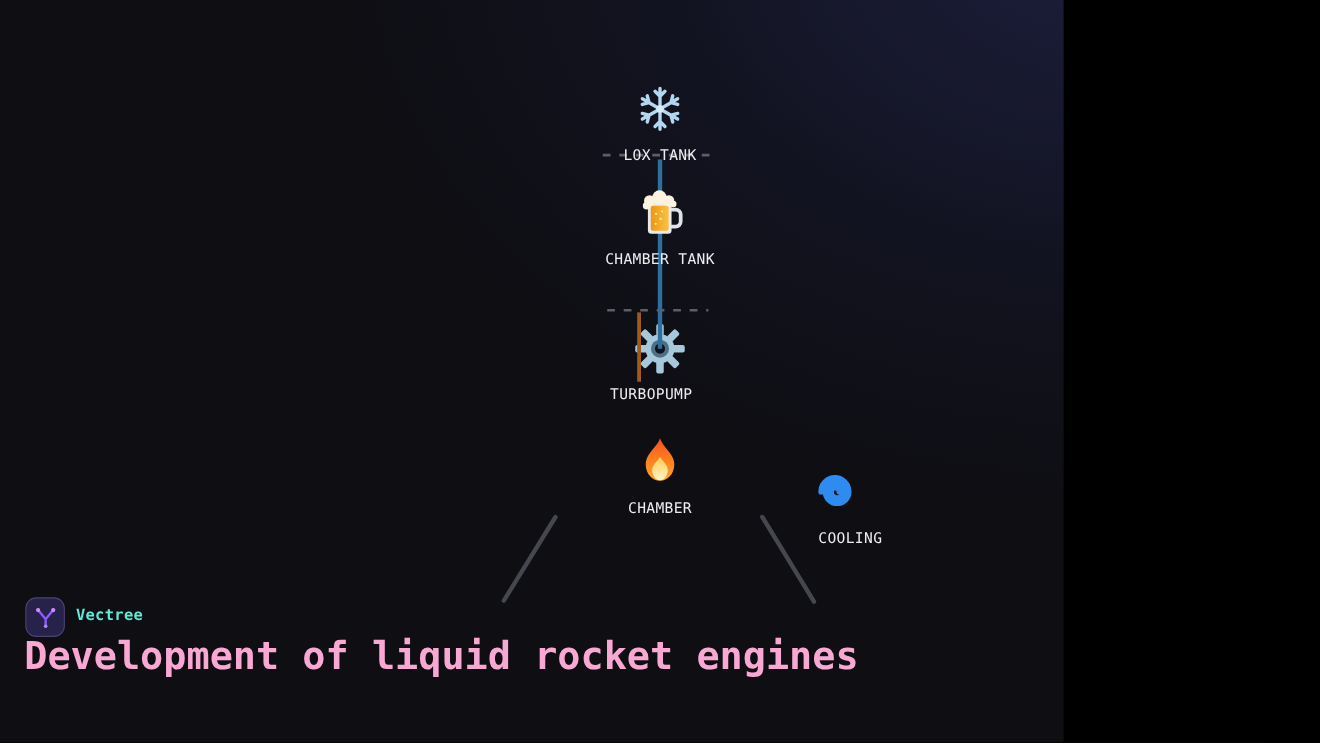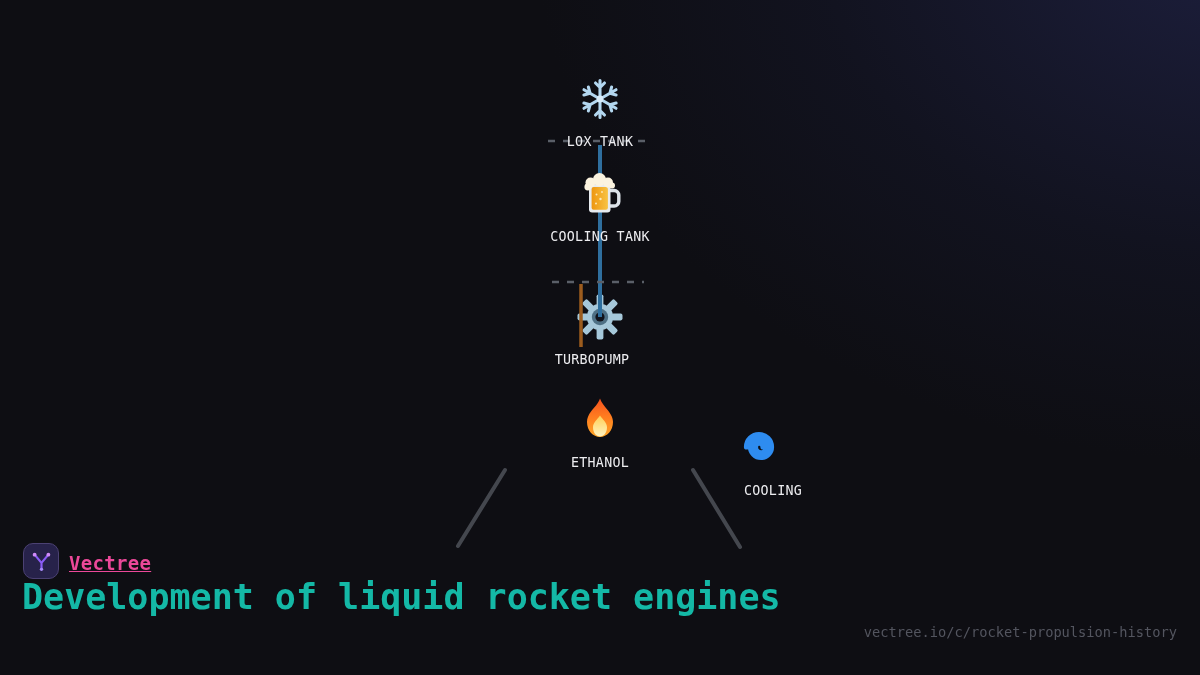--- a/index.html
+++ b/index.html
@@ -1,17 +1,17 @@
 <!DOCTYPE html>
 <html style="--bg: #0e0e13; --bg_glow: #1d1f3e; --edge_blue: #2f6f9e; --edge_orange: #9c5c1e; --edge_dash: #5a5f68; --edge_gray: #44474e; --text_primary: #ededf0; --text_muted: #53555f; --brand_purple: #8b5cf6; --logo_bg: #27224a; --logo_border: #4b4173;"><head>
 <meta charset="utf-8">
 <style>
   html,body{margin:0;padding:0;background:#000;}
   .canvas{
-    position:relative;width:1200px;height:675px;overflow:hidden;
+    position:relative;width:967px;height:675px;overflow:hidden;
     background:var(--bg,#0e0e13);
     font-family:"DejaVu Sans Mono","Liberation Mono",monospace;
   }
   .canvas::before{
     content:"";position:absolute;inset:0;z-index:0;
     background:
       radial-gradient(1050px 780px at 104% -10%, var(--bg_glow,#1d1f3e) 0%, rgba(22,24,45,.45) 42%, rgba(14,14,19,0) 68%);
   }
   .edges{position:absolute;left:0;top:0;z-index:2;}
   .edge-dash{stroke:var(--edge_dash,#5a5f68);stroke-width:2.4;stroke-dasharray:7 8;}
@@ -24,25 +24,25 @@
     position:absolute;transform:translateX(-50%);z-index:3;
     color:var(--text_primary,#ededf0);font-size:13.3px;letter-spacing:.3px;white-space:nowrap;
   }
   .logo{
     position:absolute;left:23px;top:543px;width:36px;height:36px;z-index:4;
     background:var(--logo_bg,#27224a);border:1.5px solid var(--logo_border,#4b4173);
     border-radius:10px;box-sizing:border-box;display:flex;align-items:center;justify-content:center;
   }
   .brand{
     position:absolute;left:69px;top:552px;z-index:4;
-    color:#ec4899;font-size:19px;font-weight:bold;letter-spacing:.3px;text-decoration:underline;
+    color:#5eead4;font-size:14px;font-weight:bold;letter-spacing:.3px;
   }
   .title{
     position:absolute;left:22px;top:581px;z-index:4;
-    color:#14b8a6;font-size:35px;font-weight:bold;line-height:33px;white-space:nowrap;
+    color:#f9a8d4;font-size:35px;font-weight:bold;line-height:33px;white-space:nowrap;
   }
   .url{
     position:absolute;right:23px;top:624px;z-index:4;
     color:var(--text_muted,#53555f);font-size:13.7px;white-space:nowrap;
   }
 </style>
 </head>
 <body>
 
 <div class="canvas">
@@ -102,21 +102,21 @@
       </g>
       <g fill="#fbf3df">
         <circle cx="13.5" cy="10.5" r="5"></circle>
           <circle cx="22.5" cy="7.6" r="6.6"></circle>
         <circle cx="31" cy="10.5" r="5"></circle>
           <circle cx="10.8" cy="15" r="3.4"></circle>
         <circle cx="35" cy="13.5" r="3"></circle>
       </g>
     </svg>
   </div>
-  <div class="nlabel" style="left:600px;top:229px">COOLING TANK</div>
+  <div class="nlabel" style="left:600px;top:229px">CHAMBER TANK</div>
 
   <div class="icon under" style="left:600px;top:294px">
     <svg viewBox="0 0 46 46" width="46" height="46">
       <g fill="#a6c8da">
         <rect x="19.6" y="0.5" width="6.8" height="11" rx="1.8"></rect>
         <rect x="19.6" y="0.5" width="6.8" height="11" rx="1.8" transform="rotate(45 23 23)"></rect>
         <rect x="19.6" y="0.5" width="6.8" height="11" rx="1.8" transform="rotate(90 23 23)"></rect>
         <rect x="19.6" y="0.5" width="6.8" height="11" rx="1.8" transform="rotate(135 23 23)"></rect>
         <rect x="19.6" y="0.5" width="6.8" height="11" rx="1.8" transform="rotate(180 23 23)"></rect>
         <rect x="19.6" y="0.5" width="6.8" height="11" rx="1.8" transform="rotate(225 23 23)"></rect>
@@ -140,21 +140,21 @@
         </linearGradient>
         <linearGradient id="fireI" x1="0" y1="0" x2="0" y2="1">
           <stop offset="0" stop-color="#ffcf54"></stop>
             <stop offset="1" stop-color="#fff3c2"></stop>
         </linearGradient>
       </defs>
       <path d="M22 2.5C20.5 7.5 16 11.5 13 15.5 10.4 19 9 22.3 9 26c0 8.6 5.9 15 13 15s13-6.4 13-15c0-5-3-9-5.8-12.5C26.6 10.3 23.3 6.7 22 2.5Z" fill="url(#fireO)"></path>
       <path d="M22 19.5c2.5 4 7 7 7 11.7 0 5.4-3.1 9.3-7 9.3s-7-3.9-7-9.3c0-4.7 4.5-7.7 7-11.7Z" fill="url(#fireI)"></path>
     </svg>
   </div>
-  <div class="nlabel" style="left:600px;top:455px">ETHANOL</div>
+  <div class="nlabel" style="left:600px;top:455px">CHAMBER</div>
 
   <div class="icon" style="left:760px;top:424px">
     <svg viewBox="0 0 46 46" width="46" height="46">
       <path d="M26 23 A3.75 3.75 0 0 0 18.5 23 A5.75 5.75 0 0 0 30 23 A8.25 8.25 0 0 0 13.5 23 A10.5 10.5 0 0 0 34.5 23 A12.5 12.5 0 0 0 9.5 23" fill="none" stroke="#2e8cf0" stroke-width="5.2" stroke-linecap="round"></path>
     </svg>
   </div>
   <div class="nlabel" style="left:773px;top:483px">COOLING</div>
 
   <div class="logo">
     <svg viewBox="0 0 36 36" width="33" height="33">
@@ -163,15 +163,14 @@
       <circle cx="25.5" cy="10.5" r="2.1" fill="#d18bfa"></circle>
       <circle cx="18" cy="26.5" r="1.8" fill="#a78bfa"></circle>
     </svg>
   </div>
   <div class="brand">Vectree</div>
 
   <div class="title">
     <div>Development of liquid rocket engines</div>
   </div>
 
-  <div class="url">vectree.io/c/rocket-propulsion-history</div>
 
 </div>
 
 </body></html>

